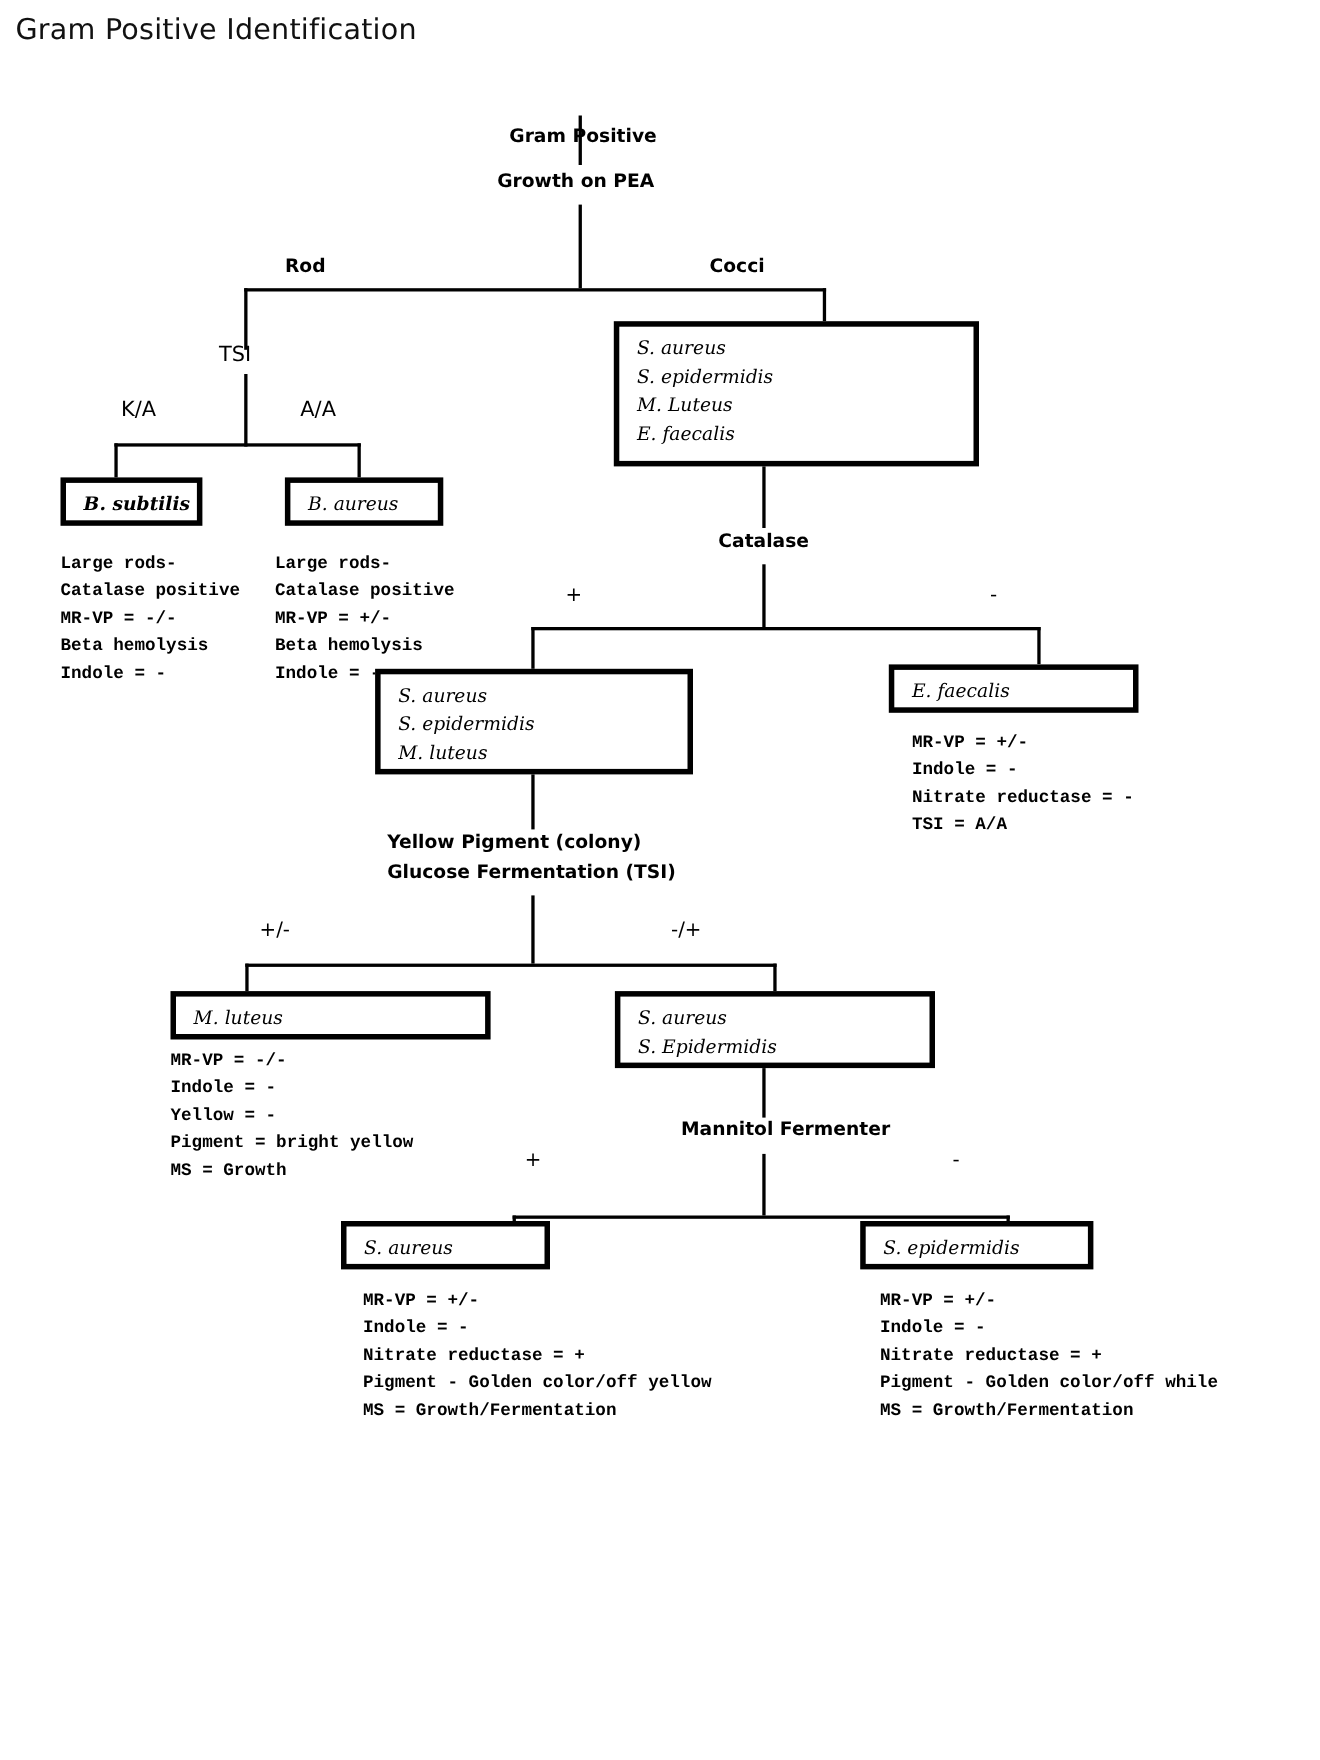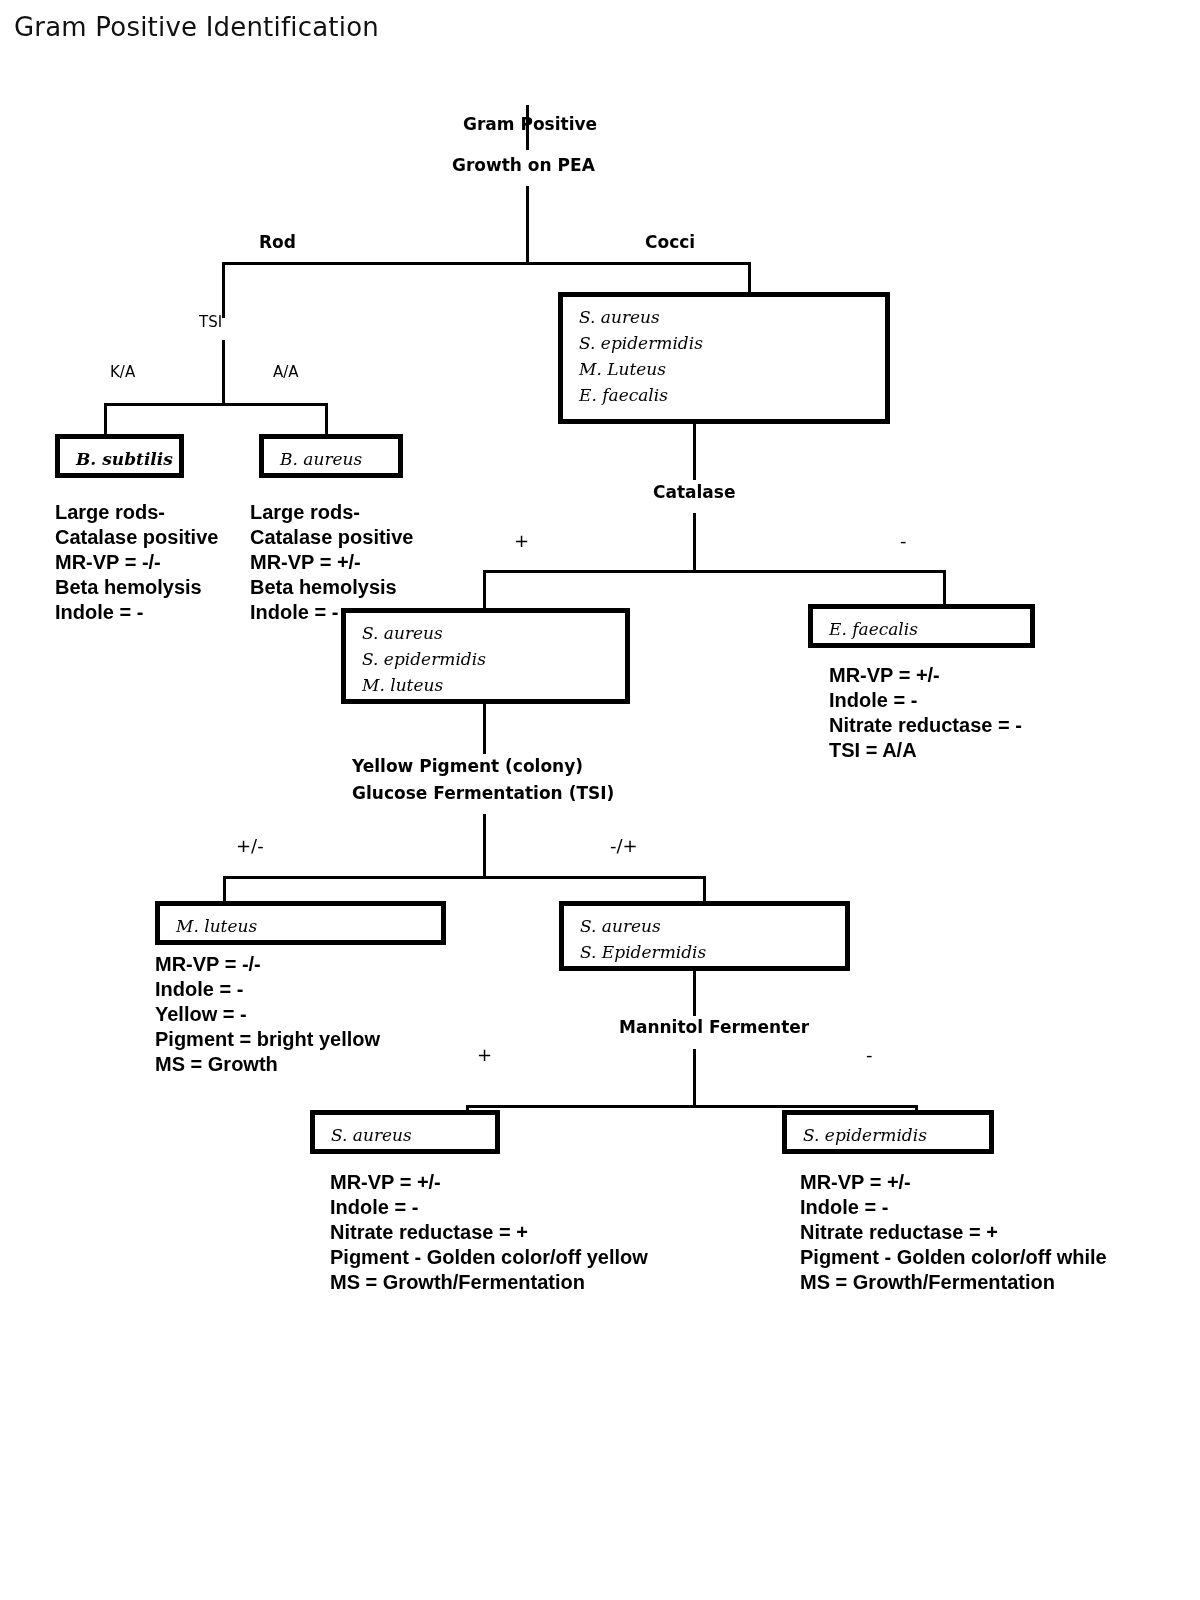--- a/index.html
+++ b/index.html
@@ -43,21 +43,21 @@
     position: absolute;
     font-family: "DejaVu Sans", sans-serif;
     font-weight: bold;
     font-size: 17px;
     line-height: 19px;
     white-space: nowrap;
     color: #000;
   }
   .branch-label.light {
     font-weight: normal;
-    font-size: 15px;
+    font-size: 19px;
   }
   .sign-label {
     position: absolute;
     font-family: "DejaVu Sans", sans-serif;
     font-weight: normal;
     font-size: 18px;
     line-height: 18px;
     white-space: nowrap;
     color: #000;
   }
@@ -75,23 +75,23 @@
     font-family: "DejaVu Serif", serif;
     font-style: italic;
     font-size: 17px;
     line-height: 26px;
     white-space: nowrap;
     color: #000;
   }
   
   .note {
     position: absolute;
-    font-family: Liberation Sans, sans-serif;
+    font-family: Liberation Mono, monospace;
     font-weight: bold;
-    font-size: 20px;
+    font-size: 16px;
     line-height: 25px;
     white-space: nowrap;
     color: #000;
   }
   .note .line { display: block; }
   
   .vline {
     position: absolute;
     background: #000;
     width: 3px;

